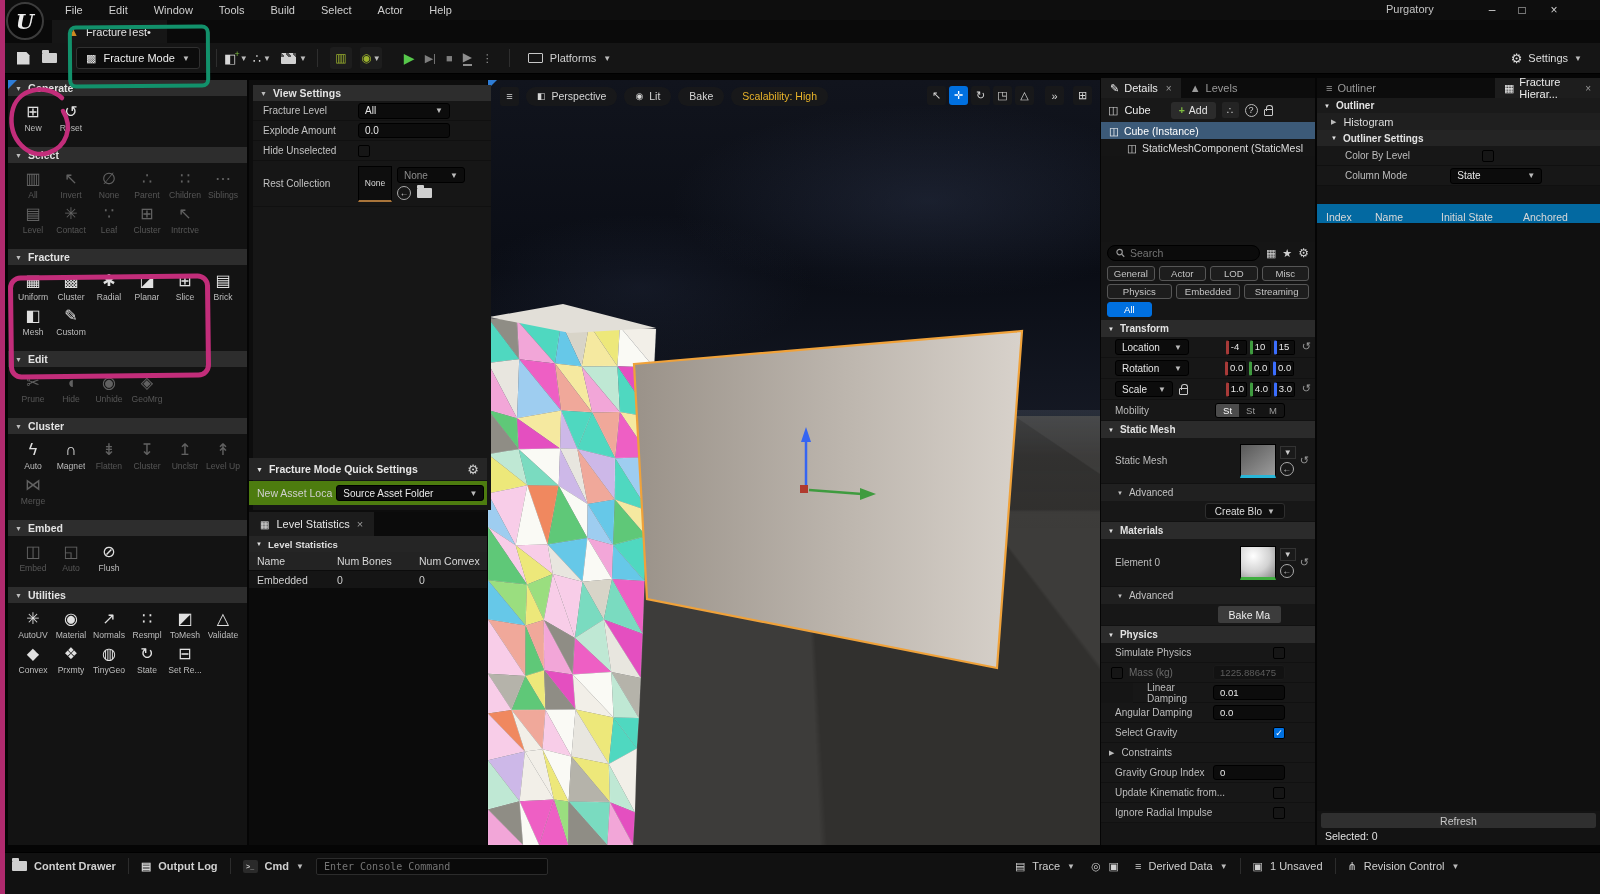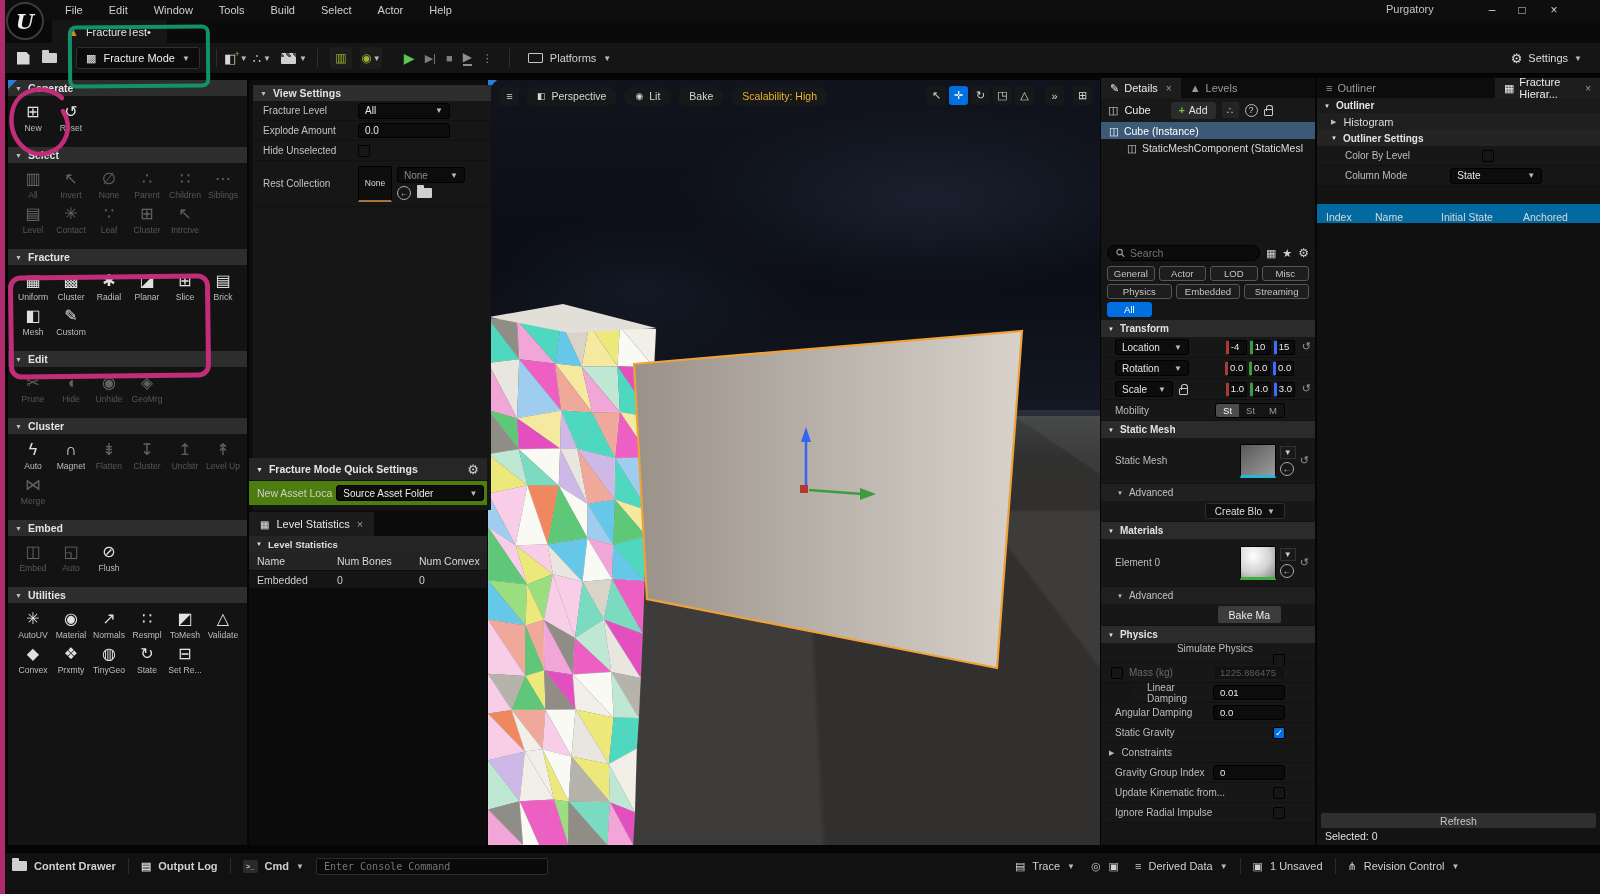--- a/index.html
+++ b/index.html
@@ -836,21 +836,21 @@
   <div class="drow" style="height:22px;justify-content:flex-end;padding-right:34px">
     <div class="ltbtn">
         <span>Bake Ma</span>
       </div>
   </div>
   <div class="dsec">
       <span class="tri" style="font-size:6px">▼</span>
       <span>Physics</span>
     </div>
   <div id="physics-rows">
-      <div class="drow" style="height: 20px; flex-direction: column;">
+      <div class="drow" style="height: 20px;">
         <span class="dlabel">Simulate Physics</span>
         <div style="margin-left: auto; margin-right: 30px; display: flex; align-items: center;">
           <div class="cbox"></div>
         </div>
       </div>
       <div class="drow" style="height: 20px;">
         <div class="cbox" style="margin-right: 6px; margin-left: -4px;"></div>
         <span class="dlabel" style="color: rgb(106, 106, 106);">Mass (kg)</span>
         <div style="margin-left: auto; margin-right: 30px; display: flex; align-items: center;">
           <div class="pinput dis">1225.886475</div>
@@ -862,21 +862,21 @@
           <div class="pinput">0.01</div>
         </div>
       </div>
       <div class="drow" style="height: 20px;">
         <span class="dlabel">Angular Damping</span>
         <div style="margin-left: auto; margin-right: 30px; display: flex; align-items: center;">
           <div class="pinput">0.0</div>
         </div>
       </div>
       <div class="drow" style="height: 20px;">
-        <span class="dlabel">Static Gravity</span>
+        <span class="dlabel">Select Gravity</span>
         <div style="margin-left: auto; margin-right: 30px; display: flex; align-items: center;">
           <div class="cbox on">✓</div>
         </div>
       </div>
       <div class="drow" style="height: 20px;">
         <span class="tri" style="font-size:7px;color:#bbb;margin-right:7px;margin-left:-6px">▶</span>
         <span class="dlabel">Constraints</span>
         <div style="margin-left: auto; margin-right: 30px; display: flex; align-items: center;"></div>
       </div>
       <div class="drow" style="height: 20px;">

